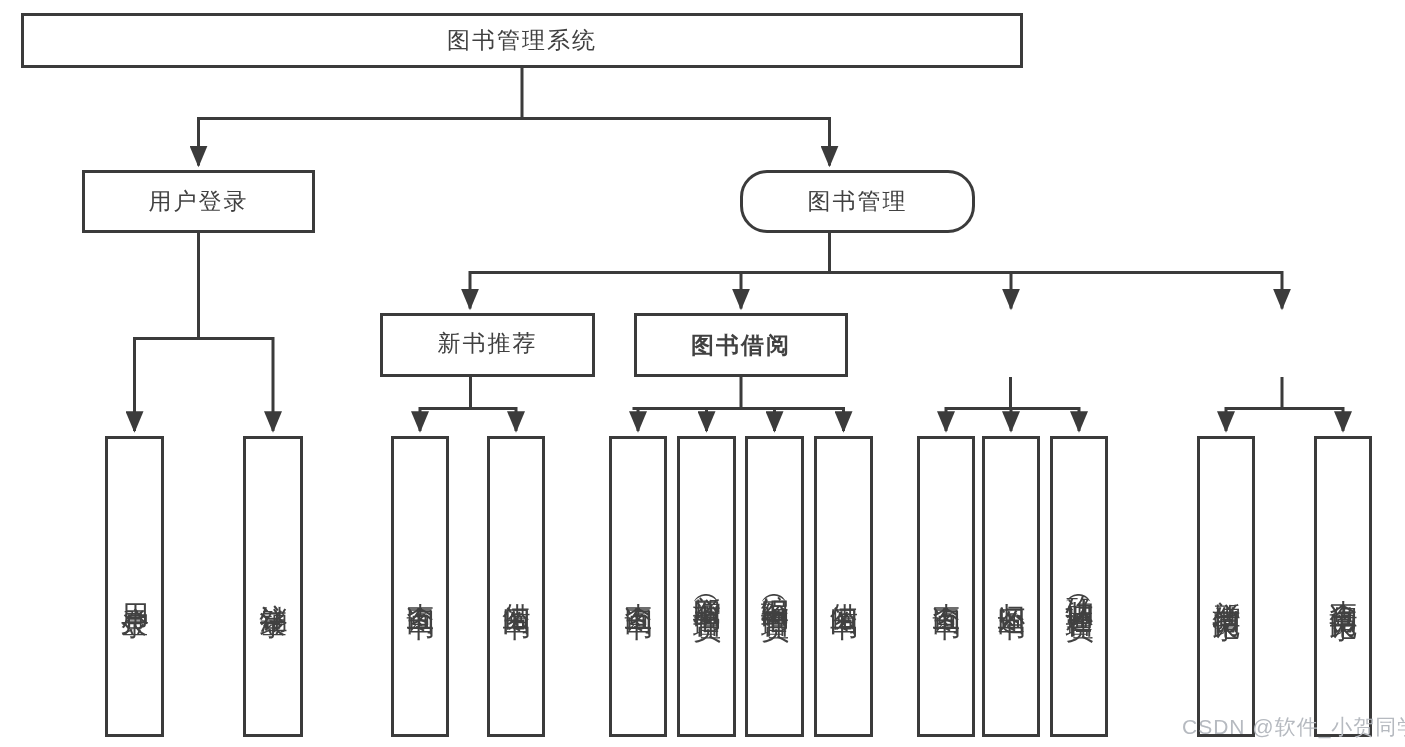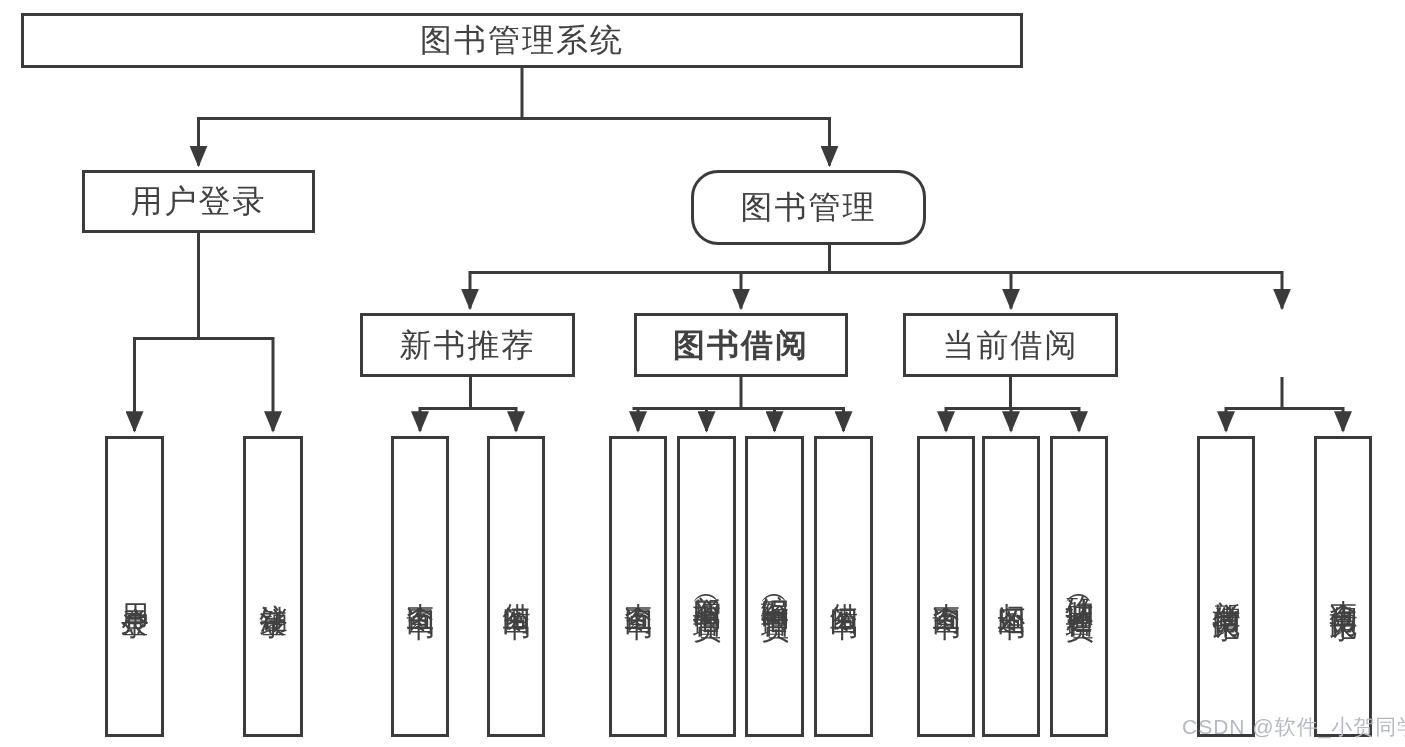--- a/index.html
+++ b/index.html
@@ -19,36 +19,36 @@
   .connectors{position:absolute;left:0;top:0;width:1405px;height:747px;z-index:1;}
   .connectors path{stroke:var(--line);stroke-width:3;fill:none;}
   #arrow path{fill:var(--line);stroke:none;}
   .node{
     position:absolute;
     box-sizing:border-box;
     border:3px solid var(--line);
     background:var(--background);
     color:var(--text);
     display:flex;align-items:center;justify-content:center;
-    font-size:32px;
+    font-size:23px;
     letter-spacing:2px;
     z-index:2;
     text-align:center;
     line-height:1.15;
   }
   .vert{
     writing-mode:vertical-lr;
     letter-spacing:3px;
     font-size:28px;
   }
   
   .b1 {left:21px;  top:13px;  width:1002px;height:55px;}
   .b2a{left:82px;  top:170px; width:233px; height:63px;}
-  .b2b{left:691px; top:170px; width:235px; height:75px;border-radius:27px;}
-  .b3a{left:360px; top:313px; width:215px; height:64px;}
+  .b2b{left:740px; top:170px; width:235px; height:63px;border-radius:27px;}
+  .b3a{left:380px; top:313px; width:215px; height:64px;font-family:Liberation Mono, monospace;}
   .b3b{left:634px; top:313px; width:214px; height:64px;font-weight:bold;}
   .b3c{left:903px; top:313px; width:215px; height:64px;}
   .b3d{left:1175px;top:313px; width:214px; height:64px;}
   .b4a{left:105px; top:436px; width:59px;  height:301px;}
   .b4b{left:243px; top:436px; width:60px;  height:301px;}
   .b4c{left:391px; top:436px; width:58px;  height:301px;}
   .b4d{left:487px; top:436px; width:58px;  height:301px;}
   .b4e{left:609px; top:436px; width:58px;  height:301px;}
   .b4f{left:677px; top:436px; width:59px;  height:301px;}
   .b4g{left:745px; top:436px; width:59px;  height:301px;}
@@ -105,21 +105,20 @@
     <path d="M1343,410 V431" marker-end="url(#arrow)"></path>
   </svg>
 
   <div class="node b1">图书管理系统</div>
 
   <div class="node b2a">用户登录</div>
   <div class="node b2b">图书管理</div>
 
   <div class="node b3a">新书推荐</div>
   <div class="node b3b">图书借阅</div>
-  <div class="node b3c">当前借阅</div>
 
   <div class="node vert b4a">用户登录</div>
   <div class="node vert b4b">注销登录</div>
 
   <div class="node vert b4c">查询图书</div>
   <div class="node vert b4d">借阅图书</div>
 
   <div class="node vert b4e">查询图书</div>
   <div class="node vert b4f">新增图书（管理员）</div>
   <div class="node vert b4g">编辑图书（管理员）</div>

